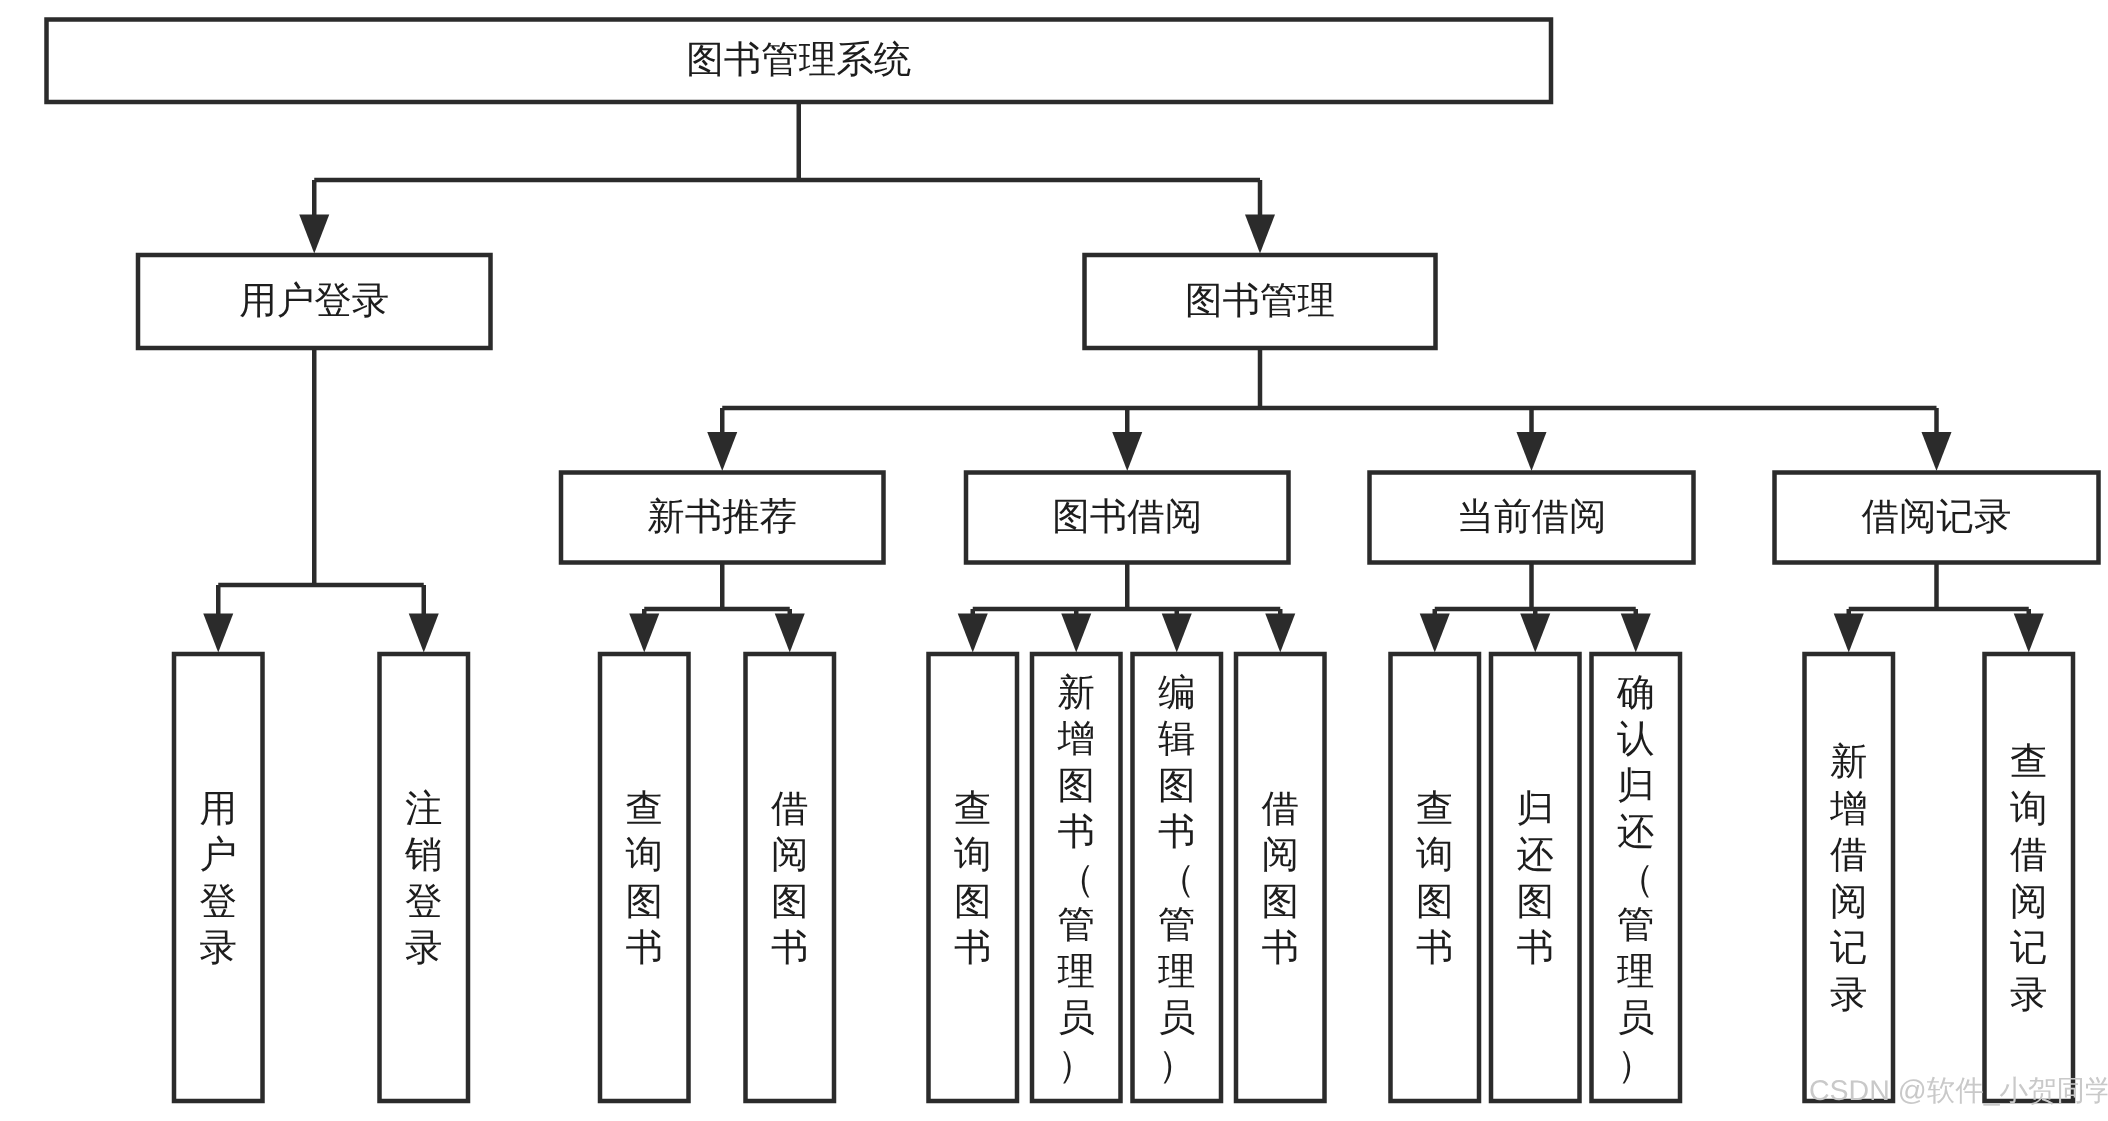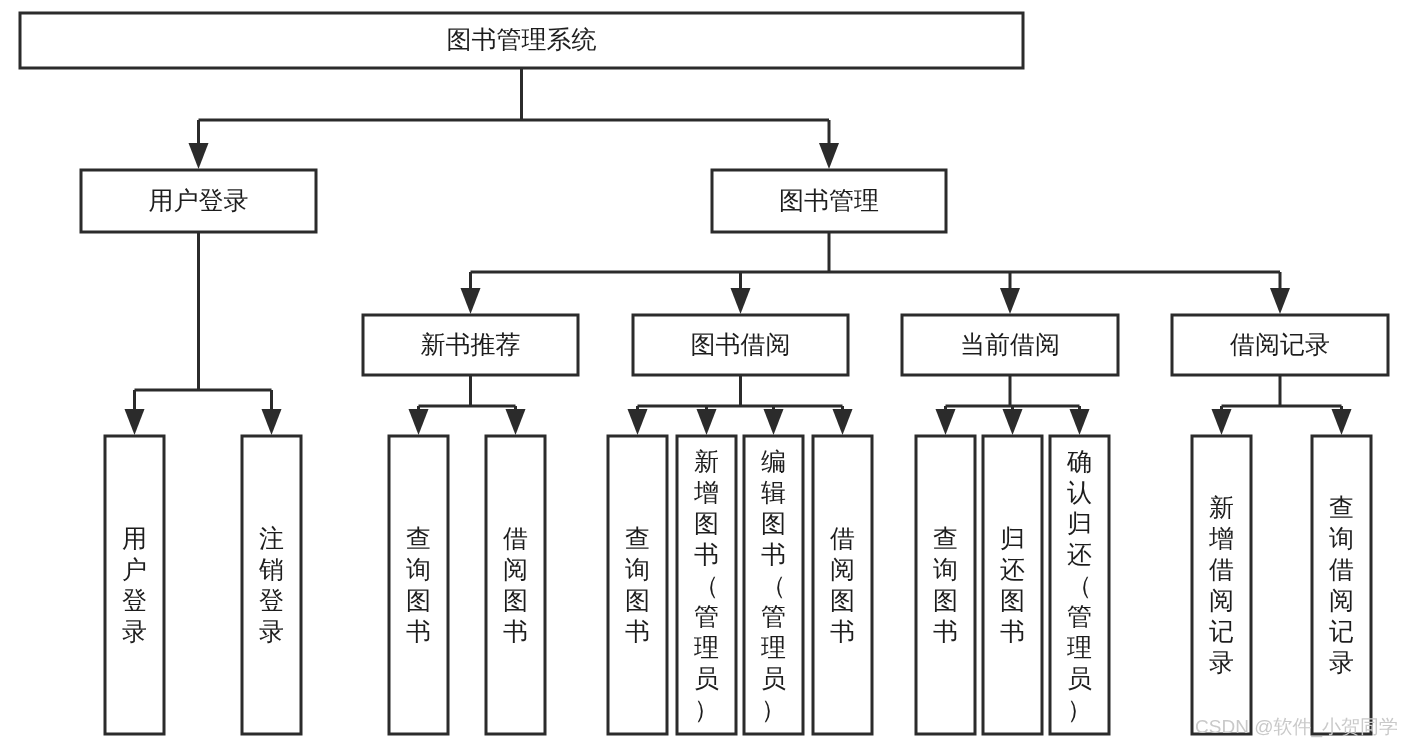--- a/index.html
+++ b/index.html
@@ -9,21 +9,21 @@
   }
   body {
     width: 1405px;
     height: 747px;
     overflow: hidden;
     font-family: "Liberation Sans", "DejaVu Sans", sans-serif;
     position: relative;
   }
   #diagram-root {
     position: absolute;
-    left: 0;
+    left: 11px;
     top: 0;
     width: 1113px;
     height: 747px;
   }
   svg.diagram-canvas {
     display: block;
     width: 1405px;
     height: 747px;
   }
   .node-box {

